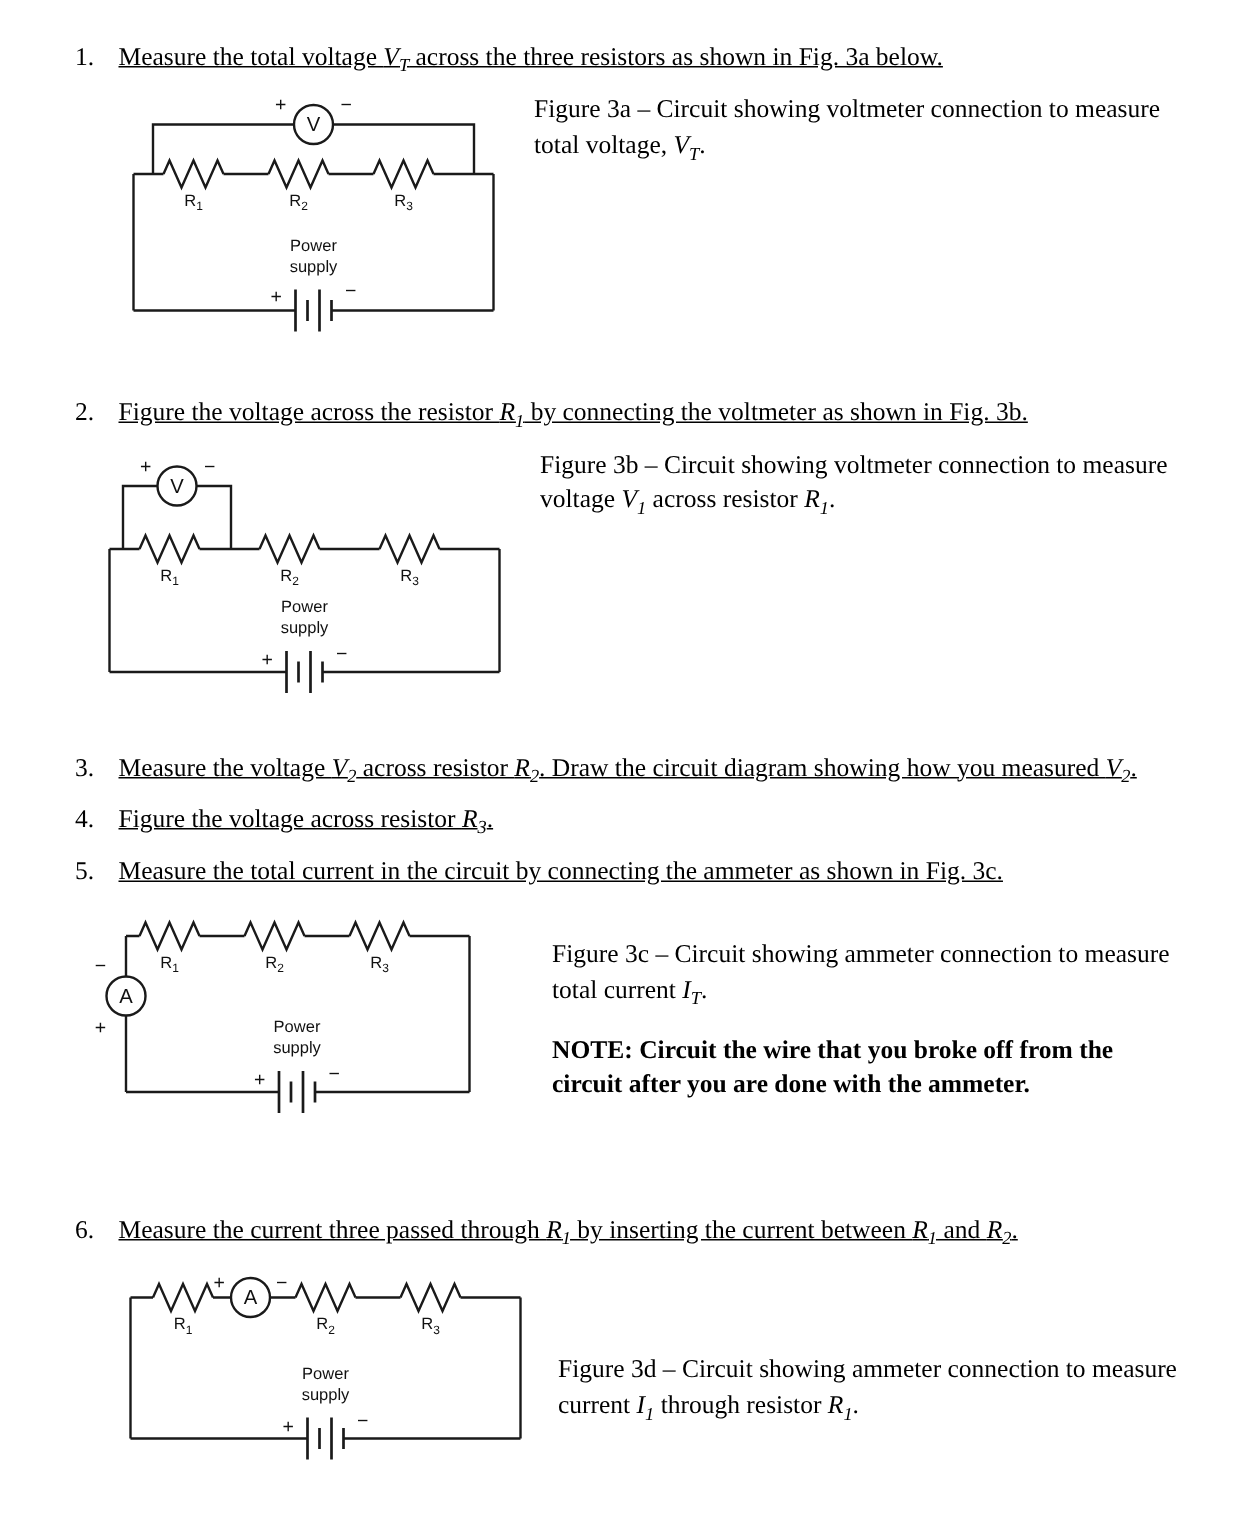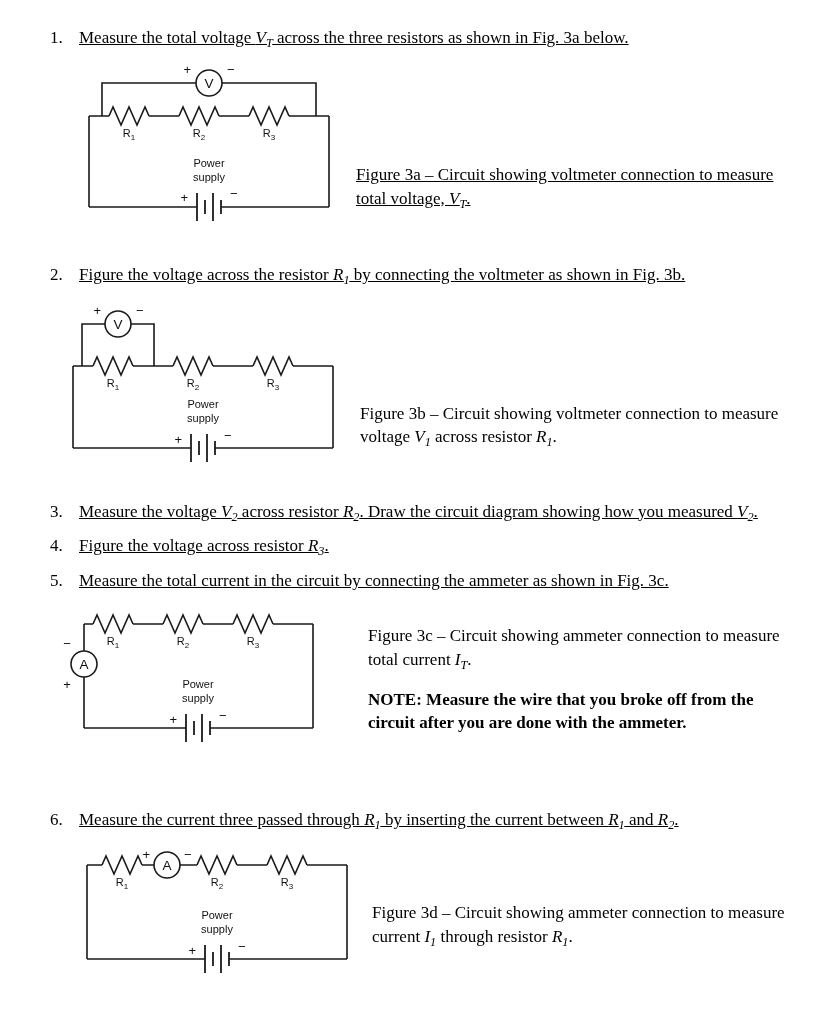--- a/index.html
+++ b/index.html
@@ -13,22 +13,22 @@
   .bold { font-weight:bold; }
   sub { font-size:0.72em; line-height:0; }
 
   .figure-row { display:flex; align-items:flex-start; }
   .fig3a { margin:2px 0 34px 24px; }
   .fig3b { margin:2px 0 30px 8px; }
   .fig3c { margin:2px 0 56px 8px; }
   .fig3d { margin:2px 0 0 22px; }
 
   .caption-block { }
-  .cap3a { margin-left:12px; margin-top:102px; width:432px;text-decoration:underline; }
-  .cap3b { margin-left:12px; margin-top:104px; width:432px; }
+  .cap3a { margin-left:12px; width:432px; }
+  .cap3b { margin-left:12px; width:432px; }
   .cap3c { margin-left:40px; margin-top:20px; width:440px; }
   .cap3d { margin-left:10px; margin-top:58px; width:432px; }
   .caption { margin:0; }
   .note { margin:16px 0 0 0; }
 
   .circuit { display:block; flex-shrink:0; }
   .circuit .wire path { stroke:#1a1a1a; stroke-width:1.6; fill:none; }
   .circuit circle.meter { fill:#ffffff; stroke:#1a1a1a; stroke-width:1.6; }
   .circuit text { font-family:"Liberation Sans", sans-serif; fill:#111111; font-size:11px; }
   .circuit .meter-letter { font-size:13.5px; text-anchor:middle; }
@@ -147,21 +147,21 @@
       <text class="rlabel" x="55" y="41"><tspan>R</tspan><tspan class="rsub" dy="3">1</tspan></text>
       <text class="rlabel" x="125" y="41"><tspan>R</tspan><tspan class="rsub" dy="3">2</tspan></text>
       <text class="rlabel" x="195" y="41"><tspan>R</tspan><tspan class="rsub" dy="3">3</tspan></text>
       <text class="ps" x="140" y="84">Power</text>
       <text class="ps" x="140" y="98">supply</text>
       <text class="sign" x="119" y="120" text-anchor="end">+</text>
       <text class="sign" x="161" y="116">−</text>
     </svg>
     <div class="caption-block cap3c">
       <p class="caption"><span>Figure 3c – Circuit showing ammeter connection to measure total current </span><span class="var">I<sub>T</sub></span><span>.</span></p>
-      <p class="note"><span class="bold">NOTE:  Measure the wire that you broke off from the circuit after you are done with the ammeter.</span></p>
+      <p class="note"><span class="bold">NOTE:  Circuit the wire that you broke off from the circuit after you are done with the ammeter.</span></p>
     </div>
   </div>
 
   <div class="item">
     <span class="num">6.</span>
     <span class="itext"><span>Measure the current three passed through </span><span class="var">R<sub>1</sub></span><span> by inserting the current between </span><span class="var">R<sub>1</sub></span><span> and </span><span class="var">R<sub>2</sub></span><span>.</span></span>
   </div>
 
   <div class="figure-row fig3d">
     <svg class="circuit" width="290" height="142" viewBox="0 0 290 142">

